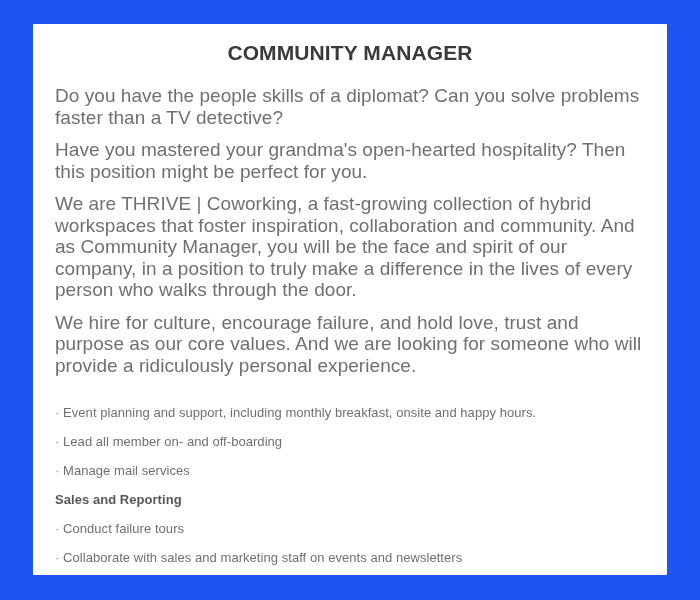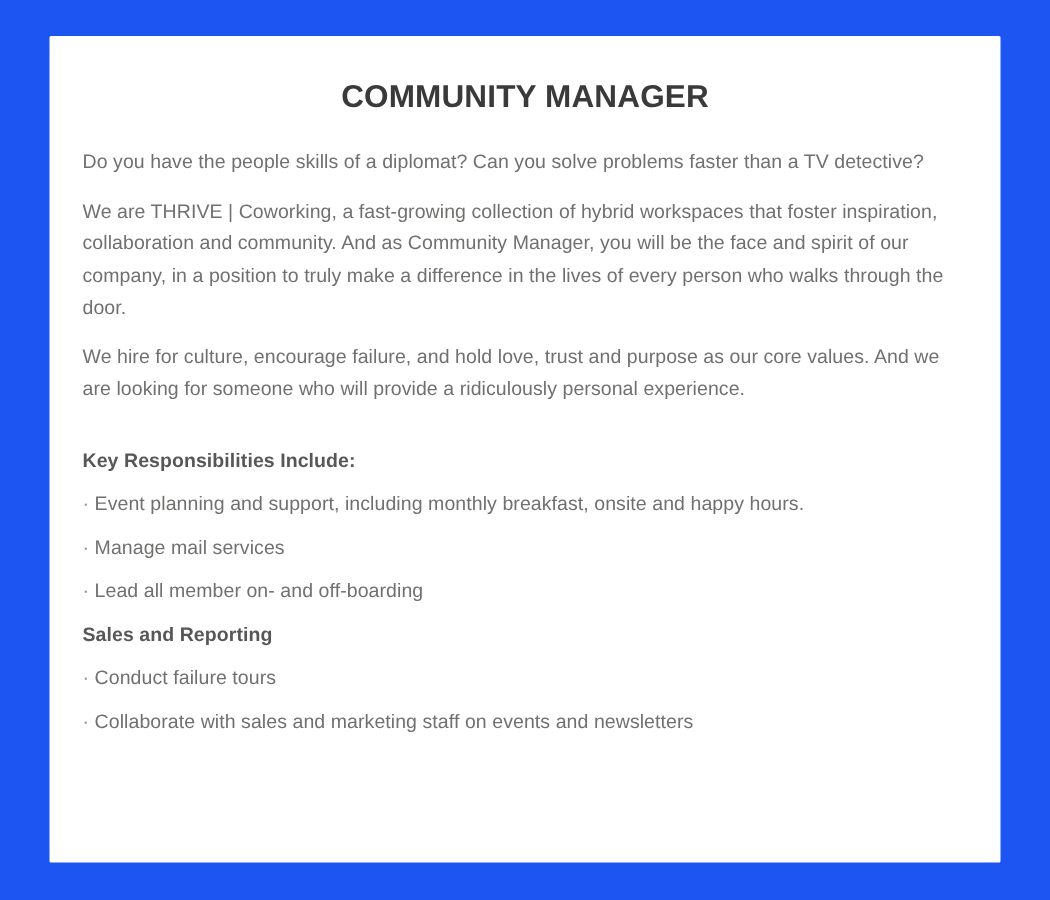--- a/index.html
+++ b/index.html
@@ -29,32 +29,32 @@
     background: #ffffff;
     border-radius: 1px;
     overflow: hidden;
     box-sizing: border-box;
   }
   .card-inner {
     padding: 16px 22px 0 22px;
     box-sizing: border-box;
   }
   .doc-title {
-    margin: 12px 0 19px 0;
+    margin: 0 0 19px 0;
     text-align: center;
     font-size: 21px;
     line-height: 26px;
     font-weight: 800;
     letter-spacing: 0.1px;
     color: #3a3a3a;
     font-family: "Liberation Sans", sans-serif;
   }
   .para {
     margin: 0 0 11px 0;
-    font-size: 13px;
+    font-size: 19px;
     line-height: 21.5px;
     color: #70706f;
     font-family: "Liberation Sans", sans-serif;
     letter-spacing: 0.05px;
   }
   .spacer {
     height: 12px;
   }
   .heading {
     margin: 0;
@@ -84,30 +84,30 @@
 </head>
 <body>
 
 <div class="page">
   <div class="card">
     <div class="card-inner">
 
       <h1 class="doc-title">COMMUNITY MANAGER</h1>
 
       <p class="para">Do you have the people skills of a diplomat? Can you solve problems faster than a TV detective?</p>
+      <p class="para">Have you mastered your grandma's open-hearted hospitality? Then this position might be perfect for you.</p>
       <p class="para">We are THRIVE | Coworking, a fast-growing collection of hybrid workspaces that foster inspiration, collaboration and community. And as Community Manager, you will be the face and spirit of our company, in a position to truly make a difference in the lives of every person who walks through the door.</p>
       <p class="para">We hire for culture, encourage failure, and hold love, trust and purpose as our core values. And we are looking for someone who will provide a ridiculously personal experience.</p>
 
       <div class="spacer"></div>
 
-      <p class="heading">Key Responsibilities Include:</p>
 
       <p class="bullet"><span class="dot">·</span> <span>Event planning and support, including monthly breakfast, onsite and happy hours.</span></p>
+      <p class="bullet"><span class="dot">·</span> <span>Lead all member on- and off-boarding</span></p>
       <p class="bullet"><span class="dot">·</span> <span>Manage mail services</span></p>
-      <p class="bullet"><span class="dot">·</span> <span>Lead all member on- and off-boarding</span></p>
 
       <p class="heading">Sales and Reporting</p>
       <p class="bullet"><span class="dot">·</span> <span>Conduct failure tours</span></p>
       <p class="bullet"><span class="dot">·</span> <span>Collaborate with sales and marketing staff on events and newsletters</span></p>
 
     </div>
   </div>
 </div>
 
 </body></html>

